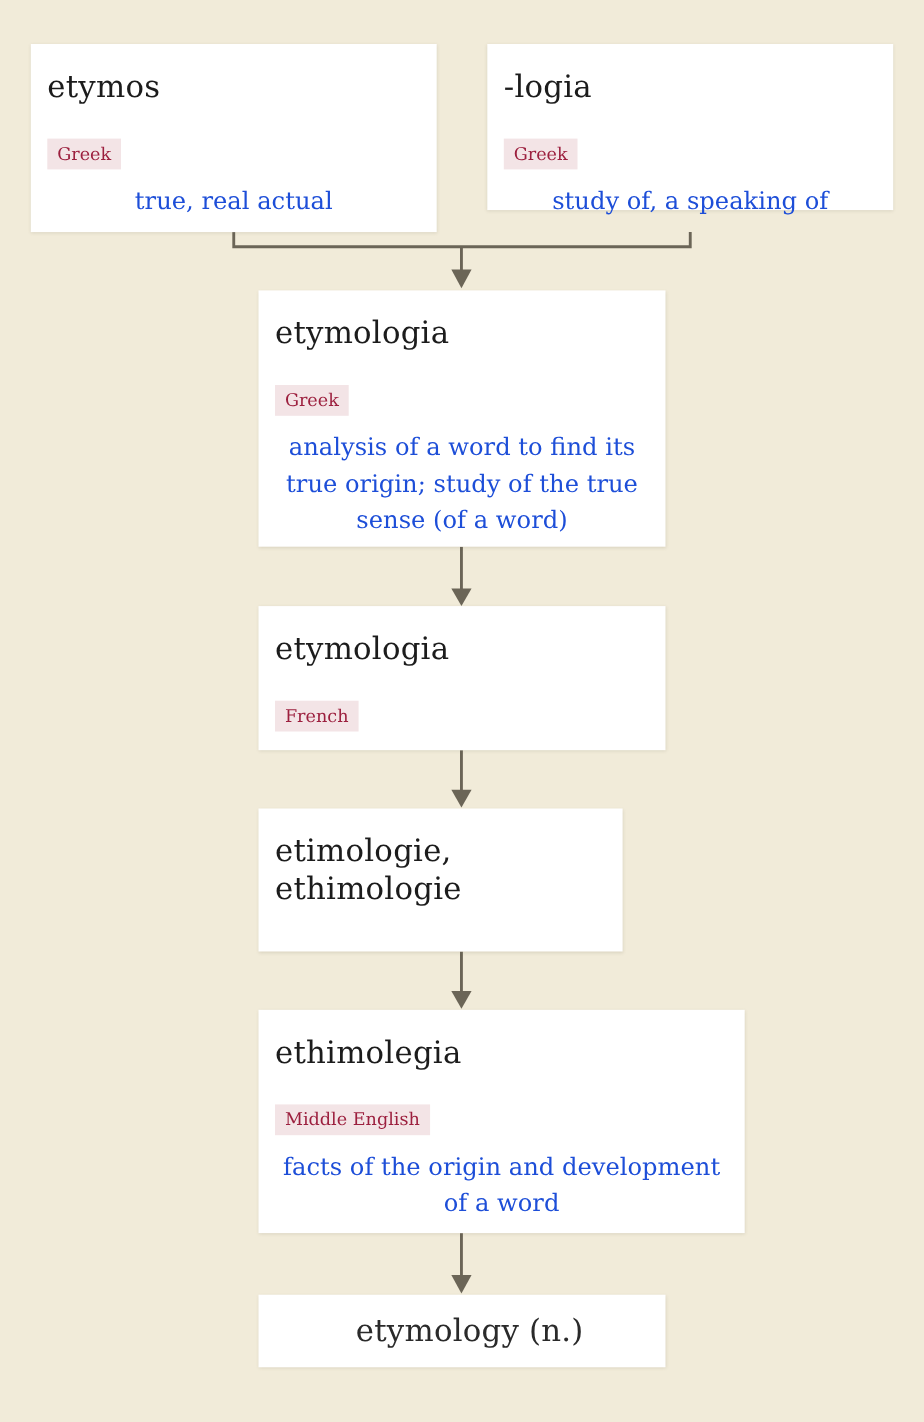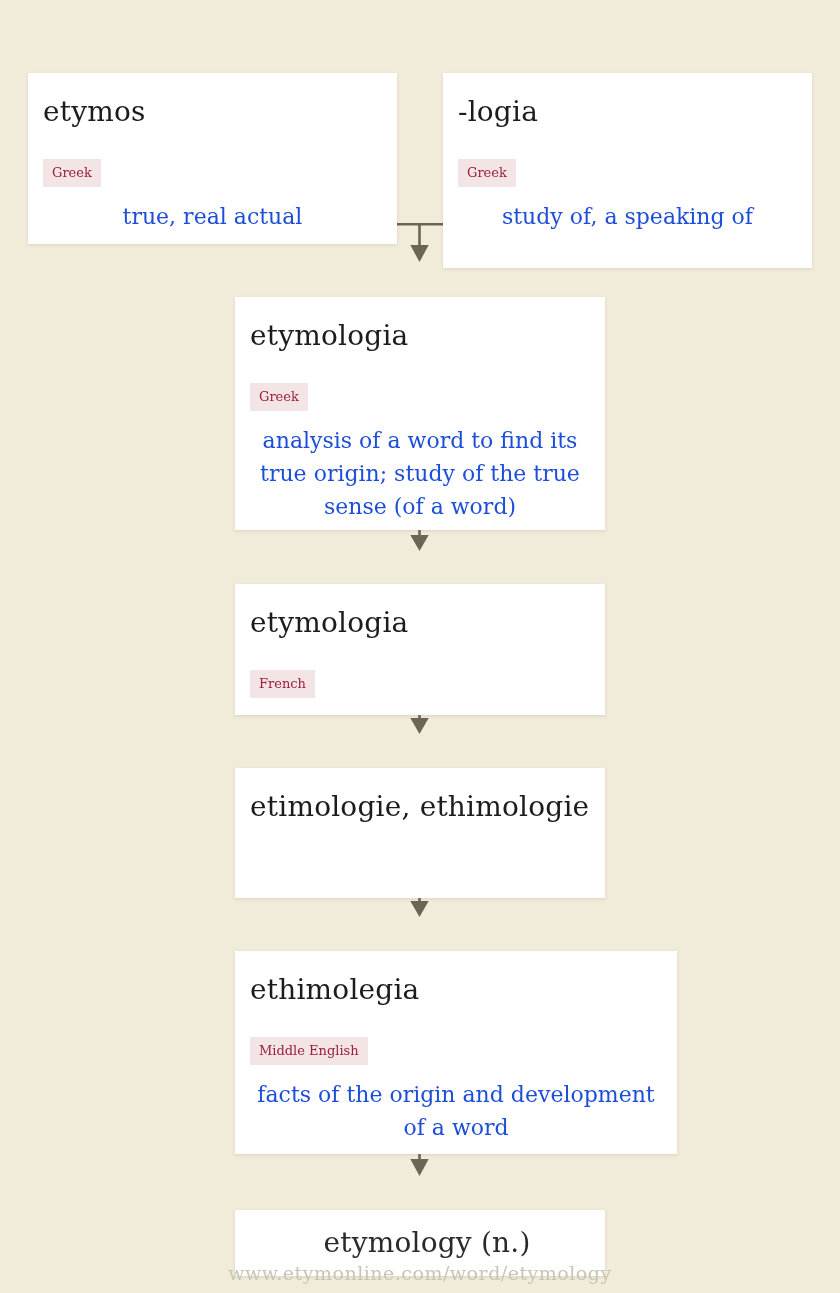--- a/index.html
+++ b/index.html
@@ -19,36 +19,35 @@
     left: 0; top: 0;
     width: 840px;
     height: 1293px;
   }
   .box {
     position: absolute;
     background: #ffffff;
     box-shadow: 0 1px 3px rgba(110, 100, 70, 0.18);
     padding: 22px 15px 0 15px;
     box-sizing: border-box;
-    margin-top: 33px;
   }
   .title {
     font-size: 28px;
     line-height: 34px;
     color: #1c1c1c;
     letter-spacing: 0.2px;
   }
   .badge-row {
     margin-top: 30px;
   }
   .badge {
     display: inline-block;
     background: #f3e4e6;
     color: #9c1f3e;
-    font-size: 13px;
+    font-size: 16px;
     line-height: 21px;
     padding: 3px 9px 4px 9px;
   }
   .definition {
     margin-top: 13px;
     font-size: 22px;
     line-height: 33px;
     color: #1d4ed8;
     text-align: center;
   }
@@ -101,21 +100,21 @@
   </svg>
 
   <div class="box" style="left:28px; top:40px; width:369px; height:171px;">
     <div class="title">etymos</div>
     <div class="badge-row">
       <span class="badge">Greek</span>
     </div>
     <div class="definition">true, real actual</div>
   </div>
 
-  <div class="box" style="left:443px; top:40px; width:369px; height:195px;">
+  <div class="box" style="left:443px; top:40px; width:369px; height:151px;">
     <div class="title">-logia</div>
     <div class="badge-row">
       <span class="badge">Greek</span>
     </div>
     <div class="definition">study of, a speaking of</div>
   </div>
 
   <div class="box" style="left:235px; top:264px; width:370px; height:233px;">
     <div class="title">etymologia</div>
     <div class="badge-row">
@@ -124,31 +123,30 @@
     <div class="definition">analysis of a word to find its true origin; study of the true sense (of a word)</div>
   </div>
 
   <div class="box" style="left:235px; top:551px; width:370px; height:131px;">
     <div class="title">etymologia</div>
     <div class="badge-row">
       <span class="badge">French</span>
     </div>
   </div>
 
-  <div class="box" style="left:235px; top:735px; width:370px; height:130px;">
+  <div class="box" style="left:235px; top:735px; width:331px; height:130px;">
     <div class="title">etimologie, ethimologie</div>
   </div>
 
   <div class="box" style="left:235px; top:918px; width:442px; height:203px;">
     <div class="title">ethimolegia</div>
     <div class="badge-row">
       <span class="badge">Middle English</span>
     </div>
     <div class="definition">facts of the origin and development of a word</div>
   </div>
 
   <div class="box result-box" style="left:235px; top:1177px; width:370px; height:66px;padding-left:14px;">
     <div class="title">etymology (n.)</div>
   </div>
 
-  <div class="watermark">www.etymonline.com/word/etymology</div>
 
 </div>
 
 </body></html>

